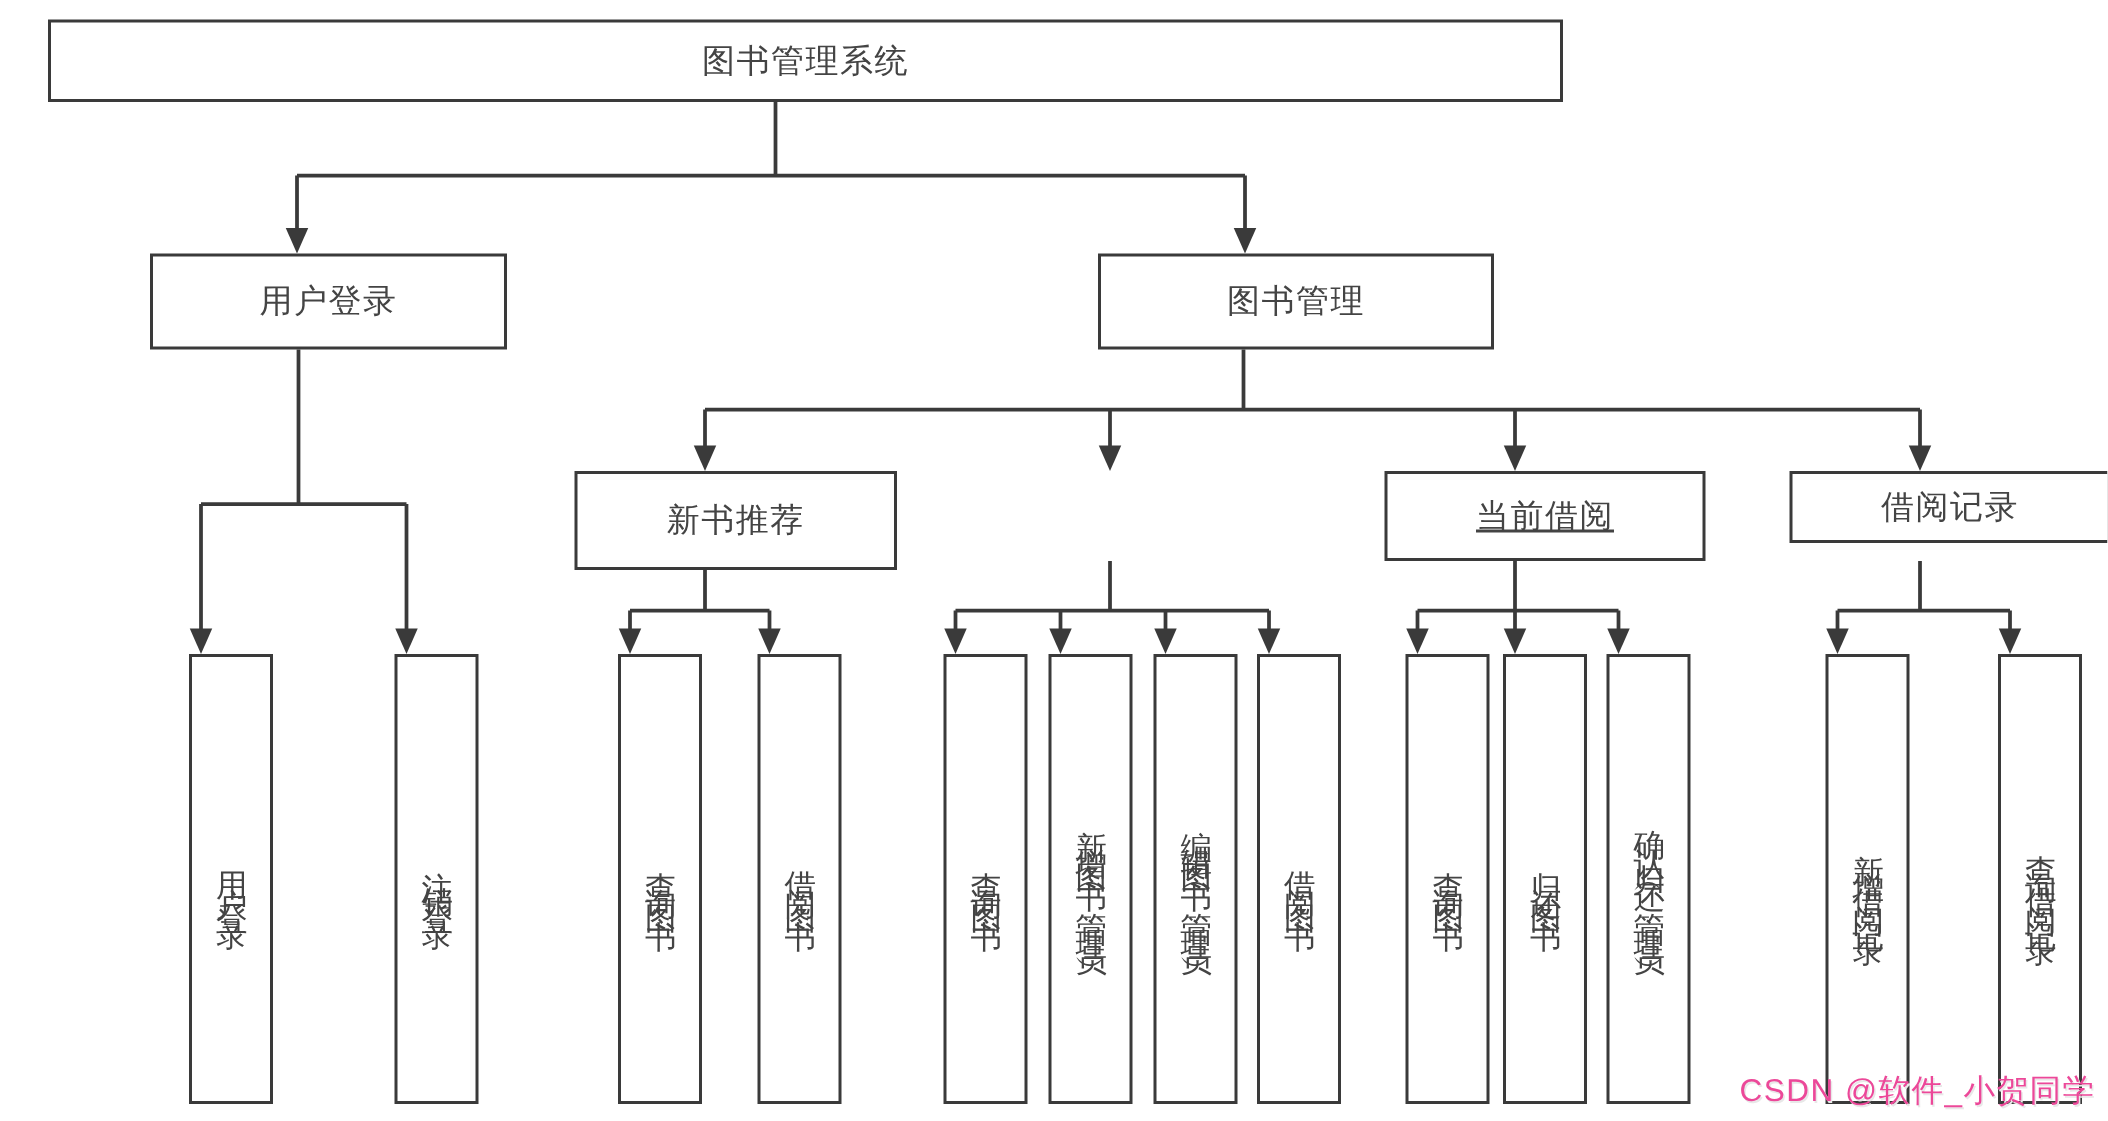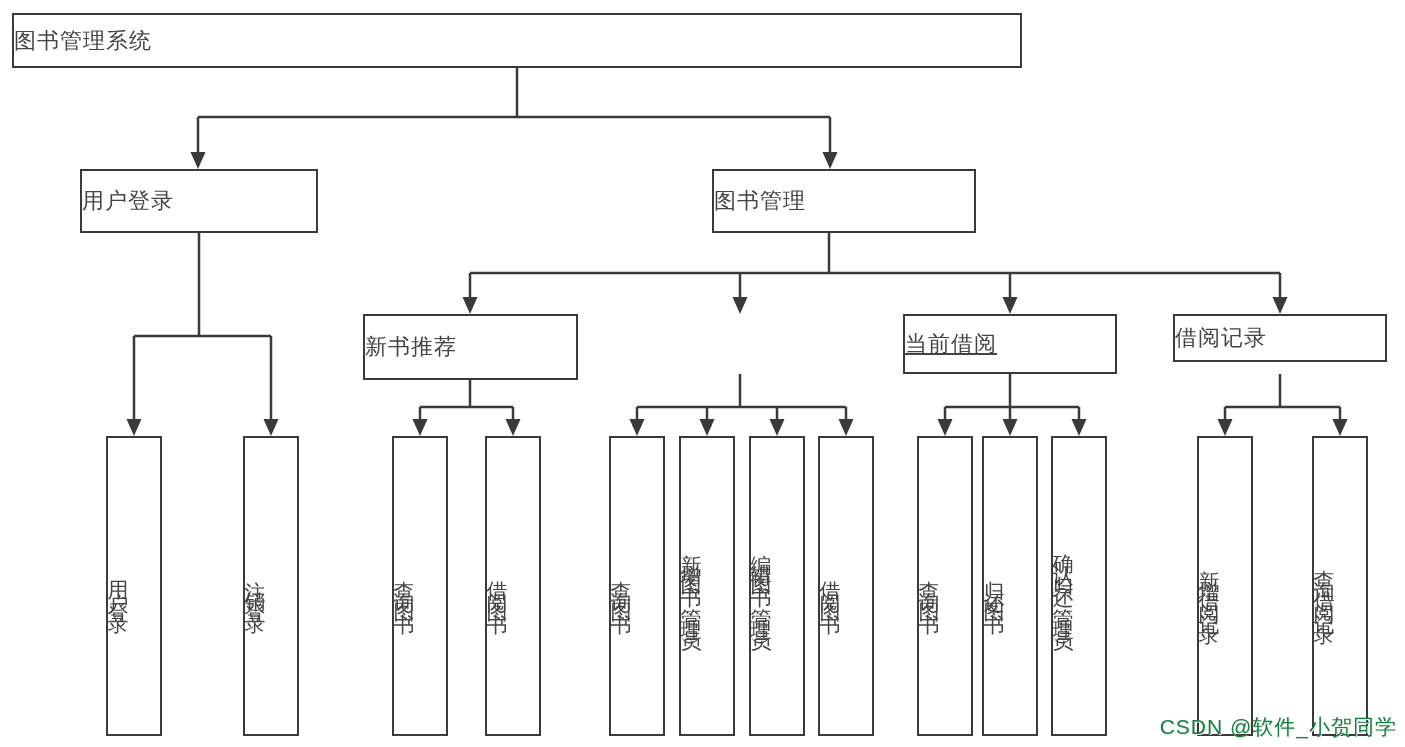--- a/index.html
+++ b/index.html
@@ -32,44 +32,46 @@
     fill: #3a3a3a;
     stroke: none;
   }
   .node {
     position: absolute;
     box-sizing: border-box;
     background: #ffffff;
     border: 2.5px solid #3a3a3a;
     display: flex;
     align-items: center;
+    justify-content: center;
     color: #444444;
     font-size: 22px;
     letter-spacing: 1px;
     text-align: center;
+    margin-left: 20px;
   }
   .leaf {
     width: 56px;
     top: 436px;
     height: 300px;
   }
   .leaf .vtext {
     writing-mode: vertical-lr;
     text-orientation: mixed;
     letter-spacing: 11px;
     line-height: 1;
     font-size: 21px;
     white-space: nowrap;
   }
   .watermark {
     position: absolute;
     right: 8px;
     bottom: 6px;
     font-size: 21px;
-    color: #15803d;
+    color: #ec4899;
     text-shadow: 1px 1px 0 #e8e8e8;
     letter-spacing: 1px;
     z-index: 5;
   }
 </style>
 </head>
 <body>
 
 <div class="stage">
 

